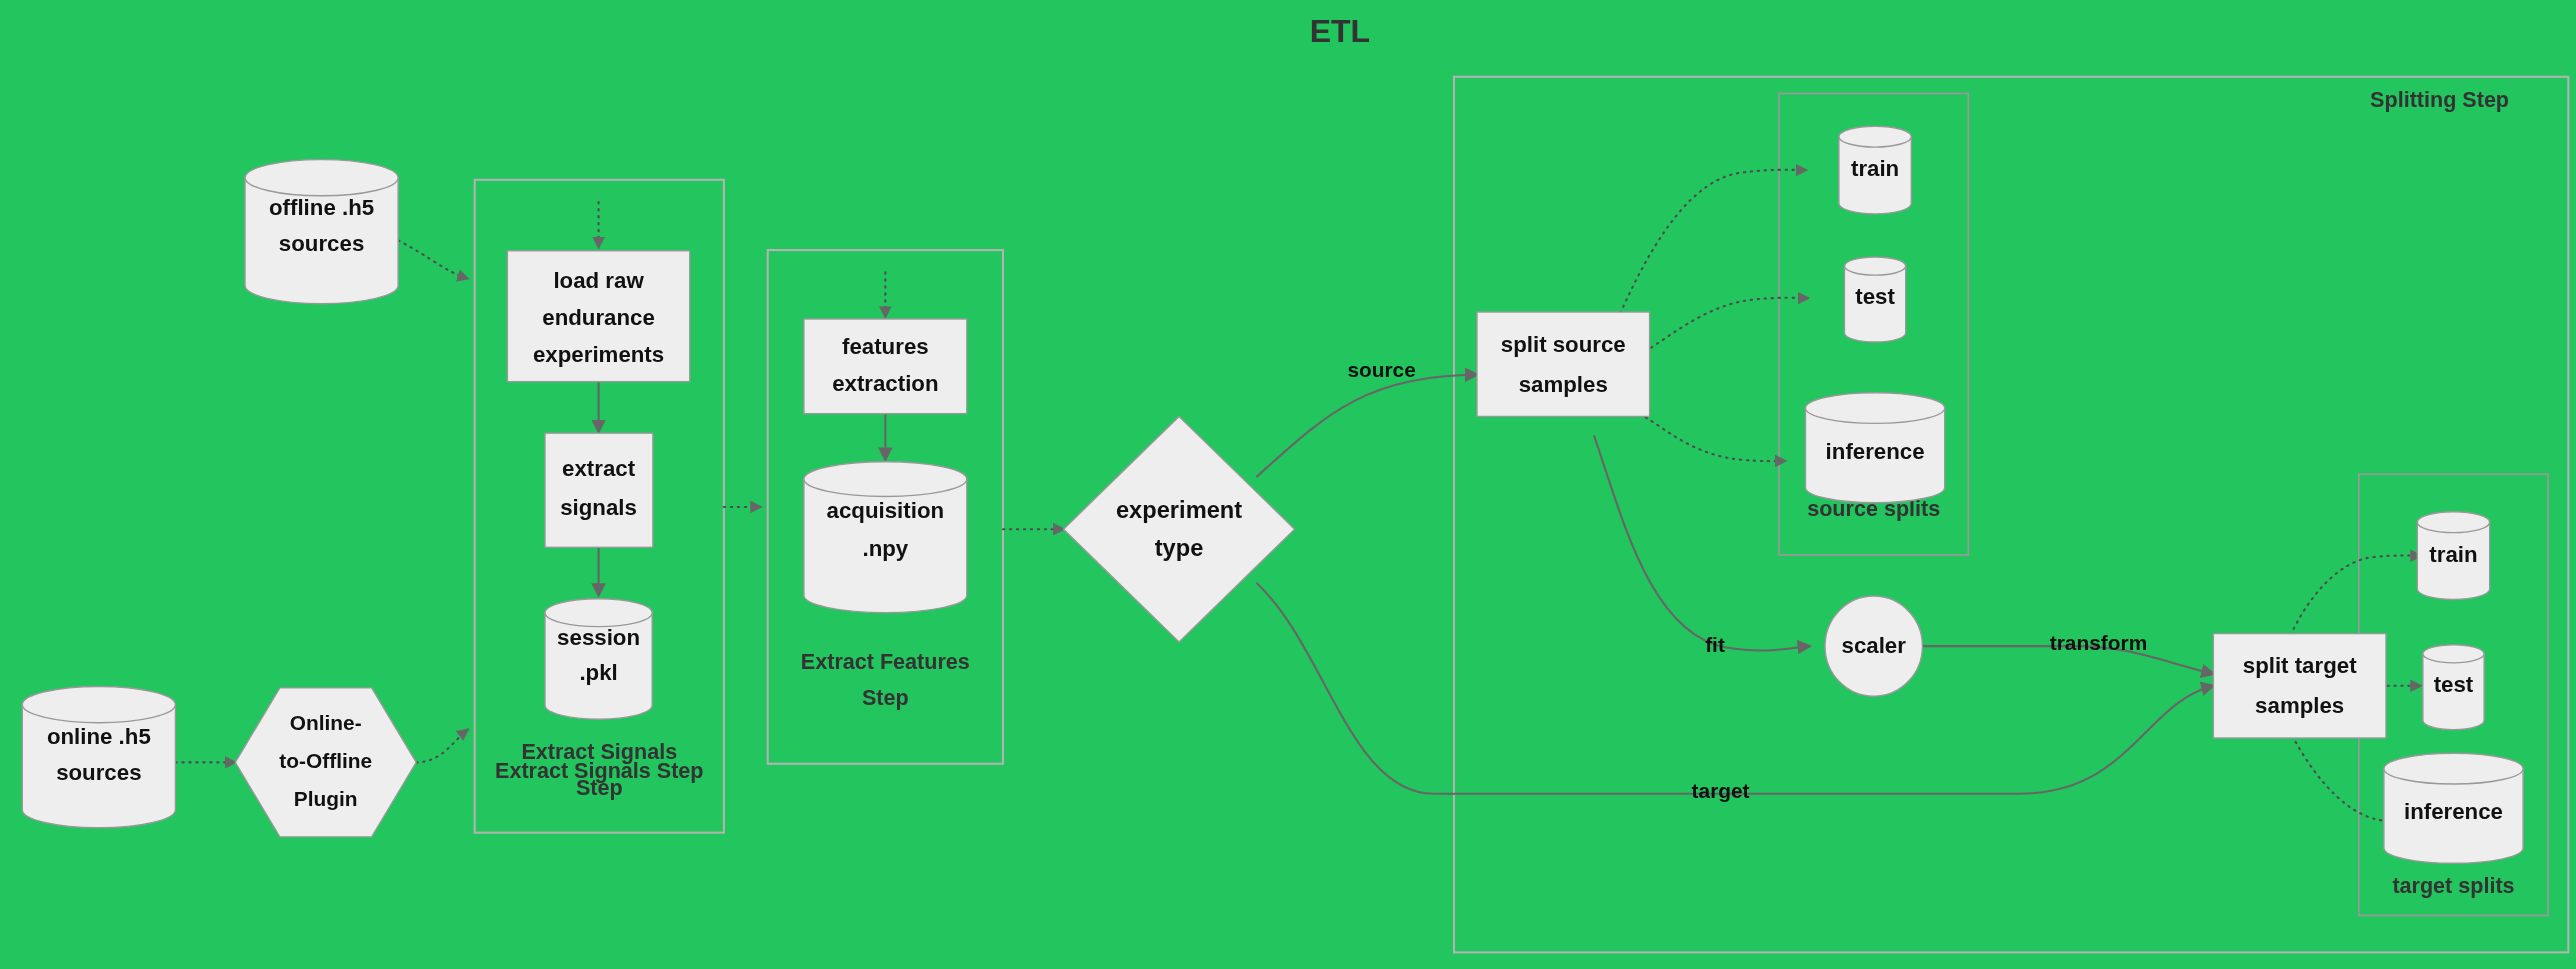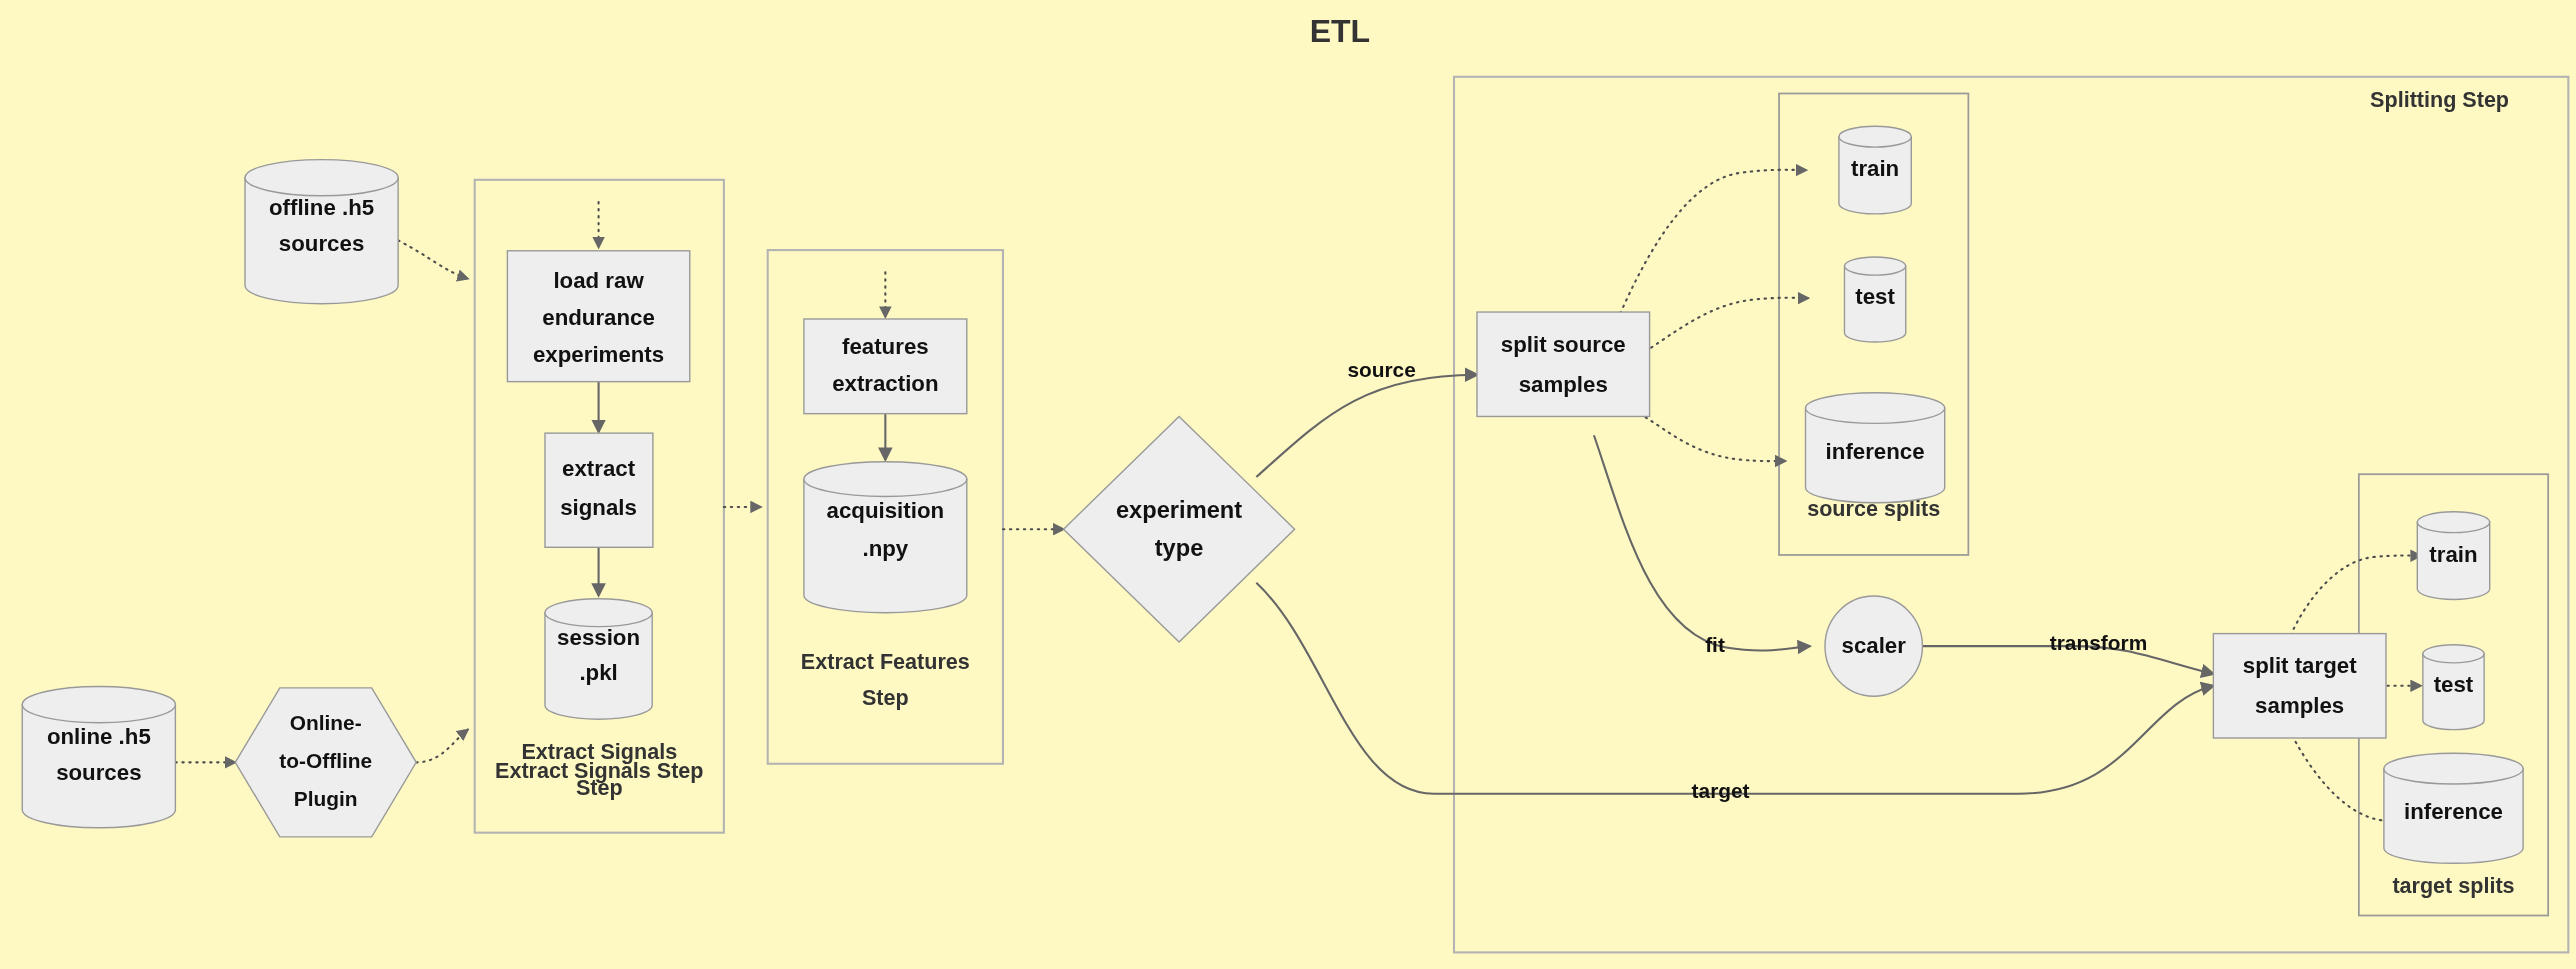--- a/index.html
+++ b/index.html
@@ -10,21 +10,21 @@
   body {
     width: 2576px;
     height: 970px;
     font-family: "Liberation Sans", sans-serif;
     overflow: hidden;
   }
   #canvas {
     position: relative;
     width: 2576px;
     height: 970px;
-    background: #fef9c3;
+    background: #22c55e;
   }
   svg.diagram {
     position: absolute;
     top: 0; left: 0;
     width: 2576px;
     height: 970px;
   }
   .node-fill   { fill: #eeeeee; stroke: #999999; stroke-width: 2; }
   .node-top    { fill: #eeeeee; stroke: #999999; stroke-width: 2; }
   .group-box   { fill: none; stroke: #b3b3b3; stroke-width: 3; }

